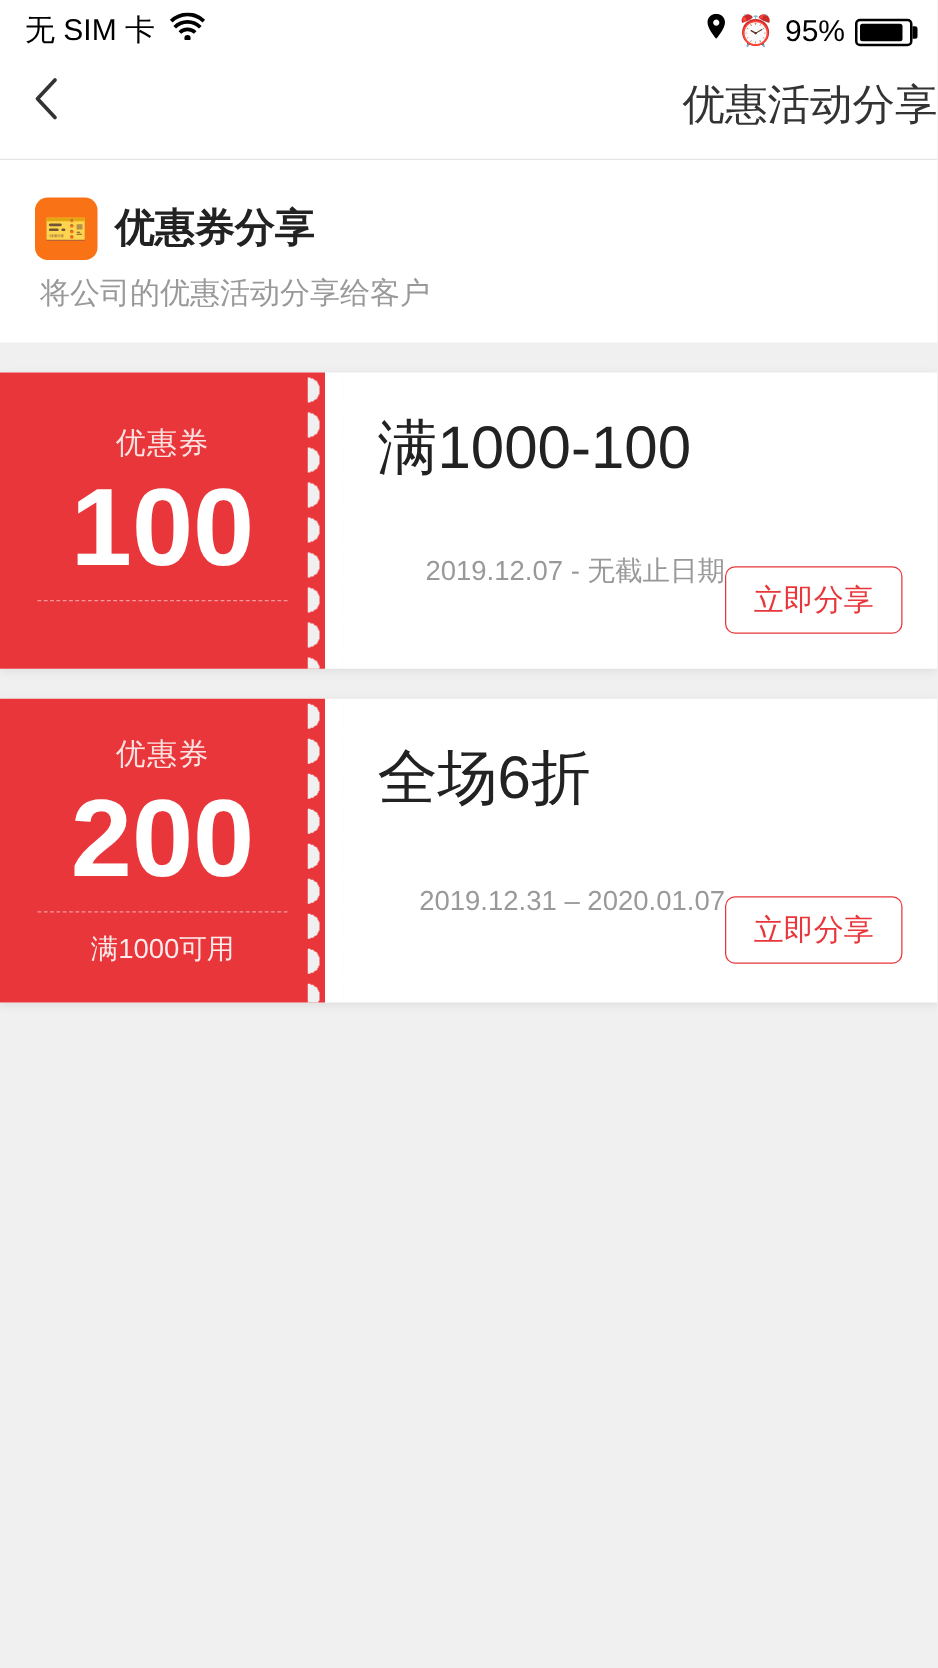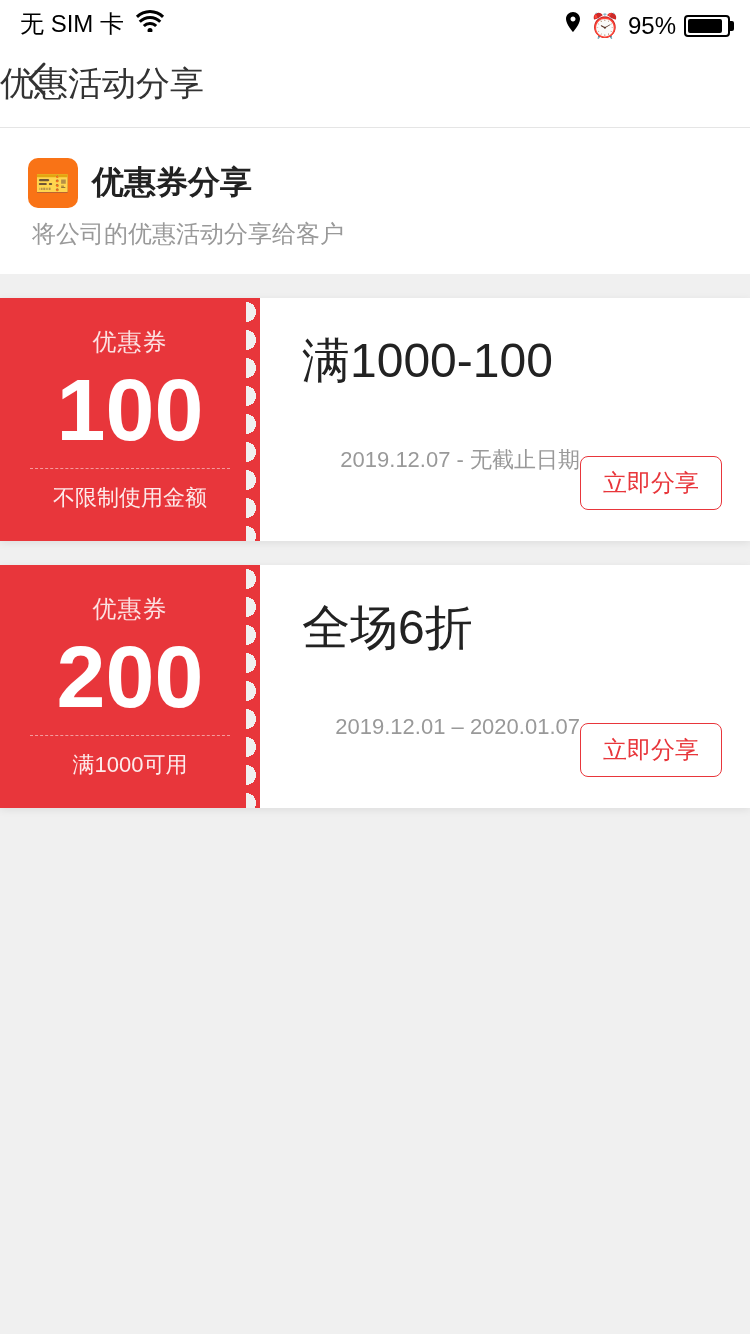--- a/index.html
+++ b/index.html
@@ -66,21 +66,21 @@
       border-radius: 2px;
     }
 
     
     .nav-bar {
       width: 750px;
       height: 88px;
       background: #fff;
       display: flex;
       align-items: center;
-      justify-content: flex-start;
+      justify-content: flex-end;
       position: relative;
       border-bottom: 1px solid #e5e5e5;
     }
     .nav-back {
       position: absolute;
       left: 24px;
       font-size: 36px;
       color: #333;
       cursor: pointer;
     }
@@ -269,38 +269,37 @@
   </div>
   <div class="section-subtitle">将公司的优惠活动分享给客户</div>
 </div>
 
 <div class="coupon-list">
 <div class="coupon-card">
     <div class="coupon-left">
       <div class="coupon-label">优惠券</div>
       <div class="coupon-value">100</div>
       <div class="coupon-divider"></div>
-      <div class="coupon-condition">不限制使用金额</div>
     </div>
     <div class="coupon-right">
       <div class="coupon-name">满1000-100</div>
       <div class="coupon-meta">
         <span class="coupon-date">2019.12.07 - 无截止日期</span>
         <button class="share-btn">立即分享</button>
       </div>
     </div>
   </div>
     <div class="coupon-card">
     <div class="coupon-left">
       <div class="coupon-label">优惠券</div>
       <div class="coupon-value">200</div>
       <div class="coupon-divider"></div>
       <div class="coupon-condition">满1000可用</div>
     </div>
     <div class="coupon-right">
       <div class="coupon-name">全场6折</div>
       <div class="coupon-meta">
-        <span class="coupon-date">2019.12.01 – 2020.01.07</span>
+        <span class="coupon-date">2019.12.31 – 2020.01.07</span>
         <button class="share-btn">立即分享</button>
       </div>
     </div>
   </div>
   </div>
 
 </body></html>

